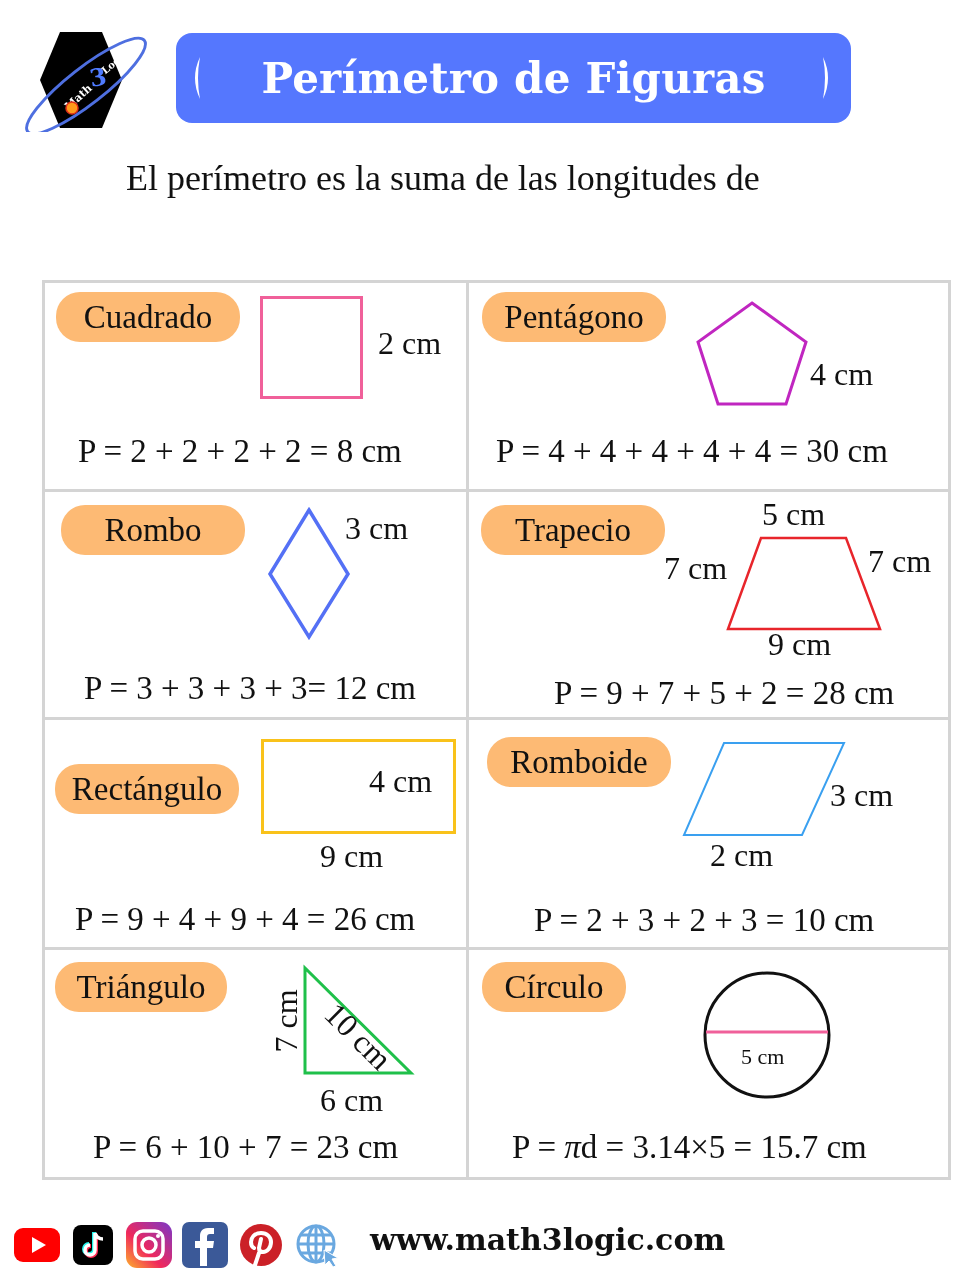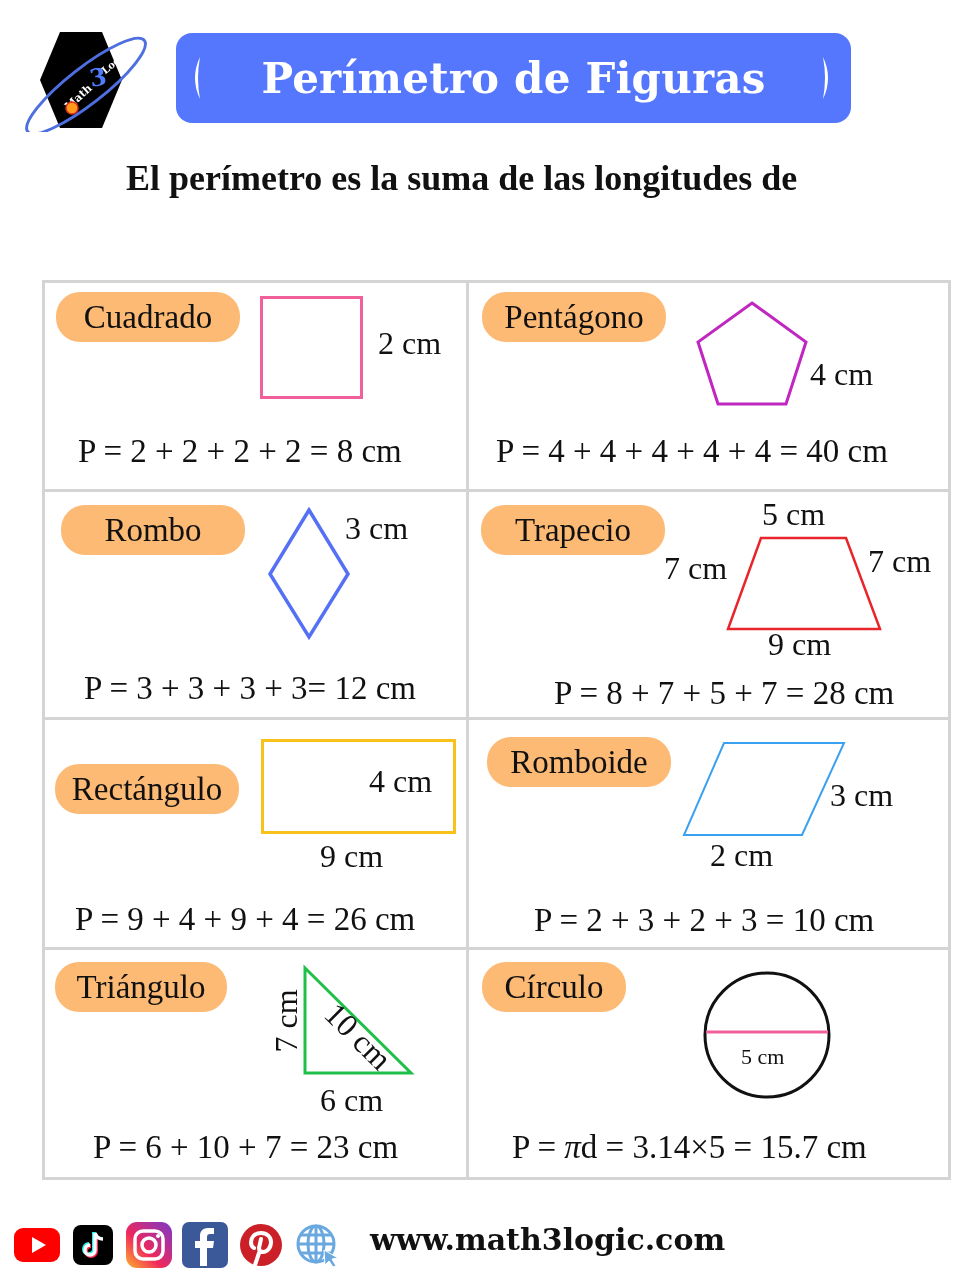--- a/index.html
+++ b/index.html
@@ -16,21 +16,21 @@
   .title-banner .title {
     color: #fff; font-family: "DejaVu Serif", serif; font-weight: bold; font-size: 42px;
     letter-spacing: 0.2px;
   }
   .bracket { position: absolute; top: 22px; width: 14px; height: 46px; }
   .bracket.left { left: 14px; }
   .bracket.right { right: 18px; }
 
   .intro {
     position: absolute; left: 126px; top: 150px; width: 790px;
-    font-family: "Liberation Serif", serif; font-size: 36px; line-height: 56px; color: #111; font-weight: bold;
+    font-family: "Liberation Serif", serif; font-size: 36px; line-height: 56px; color: #111;
   }
 
   .grid {
     position: absolute; left: 42px; top: 280px; width: 909px; height: 900px;
     border: 3px solid #d4d4d4;
   }
   .vline { position: absolute; left: 466px; top: 280px; width: 3px; height: 900px; background: #d4d4d4; }
   .hline { position: absolute; left: 42px; width: 909px; height: 3px; background: #d4d4d4; }
   .pill {
     position: absolute; background: #fdba74; border-radius: 24px; height: 50px;
@@ -92,42 +92,42 @@
   <div class="lbl" style="left:378px;top:325px">2 cm</div>
   <div class="formula" style="left:78px;top:433px"><span>P = 2 + 2  + 2 + 2 = </span><b>8 cm</b></div>
 </div>
 
 <div>
   <div class="pill" style="left:482px;top:292px;width:184px;">Pentágono</div>
   <svg class="shape" style="left:694px;top:300px" width="116" height="110">
     <polygon points="58,3 112,42 92,104 24,104 4,42" fill="none" stroke="#c026c0" stroke-width="3"></polygon>
   </svg>
   <div class="lbl" style="left:810px;top:356px">4 cm</div>
-  <div class="formula" style="left:496px;top:433px"><span>P = 4 + 4 + 4 + 4 + 4 = </span><b>40 cm</b></div>
+  <div class="formula" style="left:496px;top:433px"><span>P = 4 + 4 + 4 + 4 + 4 = </span><b>30 cm</b></div>
 </div>
 
 <div>
   <div class="pill" style="left:61px;top:505px;width:184px;">Rombo</div>
   <svg class="shape" style="left:266px;top:507px" width="86" height="134">
     <polygon points="43,3 82,67 43,130 4,67" fill="none" stroke="#5470f5" stroke-width="3.5"></polygon>
   </svg>
   <div class="lbl" style="left:345px;top:510px">3 cm</div>
   <div class="formula" style="left:84px;top:670px"><span>P = 3 + 3 + 3 + 3= </span><b>12 cm</b></div>
 </div>
 
 <div>
   <div class="pill" style="left:481px;top:505px;width:184px;">Trapecio</div>
   <svg class="shape" style="left:726px;top:536px" width="158" height="96">
     <polygon points="35,2 120,2 154,93 2,93" fill="none" stroke="#e8252b" stroke-width="2.5"></polygon>
   </svg>
   <div class="lbl" style="left:762px;top:496px">5 cm</div>
   <div class="lbl" style="left:664px;top:550px">7 cm</div>
   <div class="lbl" style="left:868px;top:543px">7 cm</div>
   <div class="lbl" style="left:768px;top:626px">9 cm</div>
-  <div class="formula" style="left:554px;top:675px"><span>P = 8 + 7 + 5 + 7 = </span><b>28 cm</b></div>
+  <div class="formula" style="left:554px;top:675px"><span>P = 9 + 7 + 5 + 2 = </span><b>28 cm</b></div>
 </div>
 
 <div>
   <div class="pill" style="left:55px;top:732px;width:184px;margin-top:32px;">Rectángulo</div>
   <svg class="shape" style="left:261px;top:739px" width="195" height="95">
     <rect x="1.5" y="1.5" width="192" height="92" fill="none" stroke="#f9c21a" stroke-width="3"></rect>
   </svg>
   <div class="lbl" style="left:369px;top:763px">4 cm</div>
   <div class="lbl" style="left:320px;top:838px">9 cm</div>
   <div class="formula" style="left:75px;top:901px"><span>P = 9 + 4 + 9 + 4 = </span><b>26 cm</b></div>

